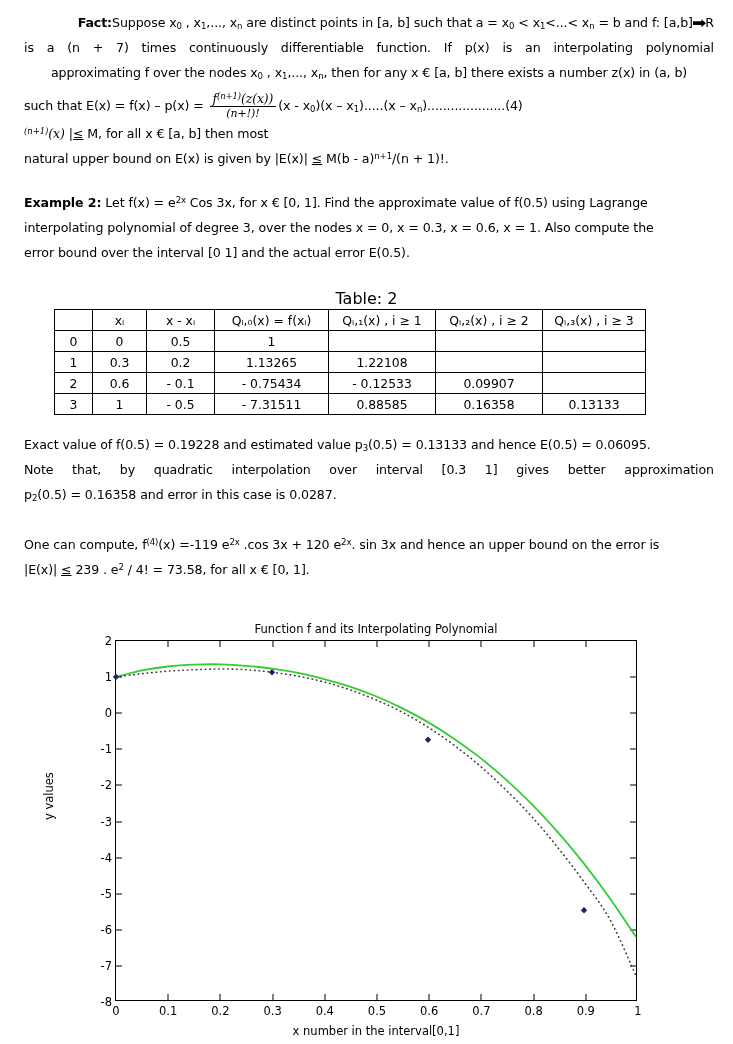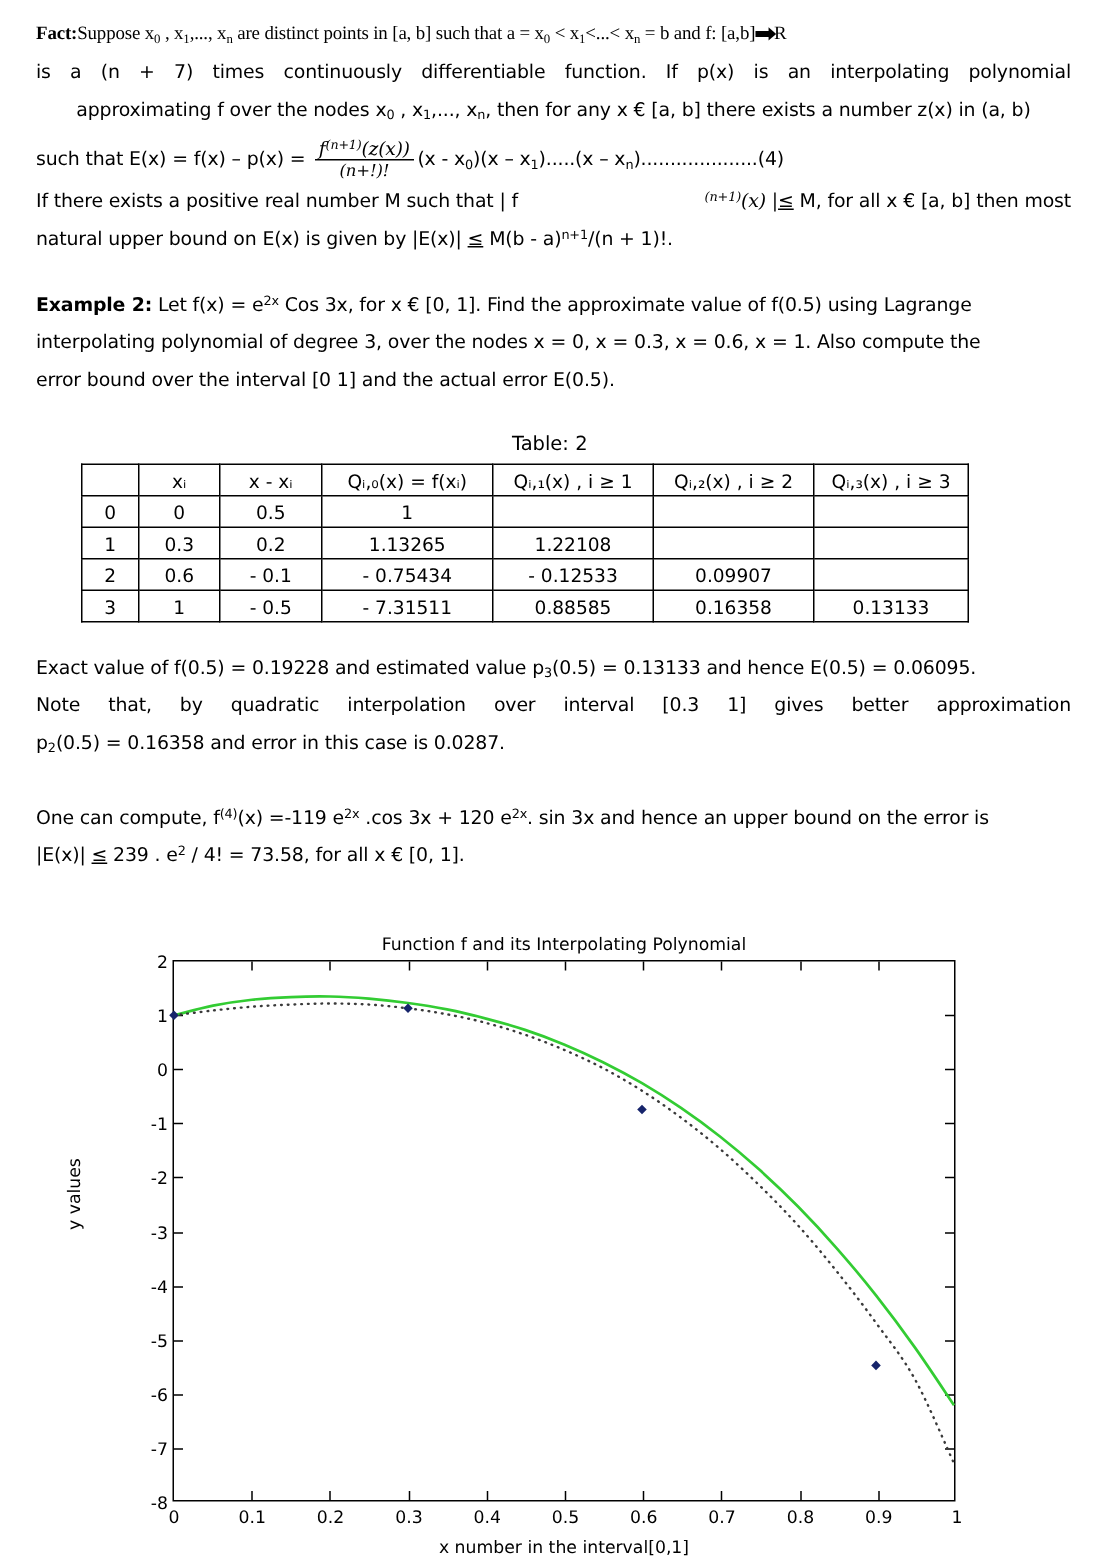--- a/index.html
+++ b/index.html
@@ -69,21 +69,21 @@
     padding: 1px 3px 0 3px;
     font-size: 11px;
   }
 
   
   .table-caption {
     position: absolute;
     left: 0; right: 0;
     top: 289px;
     text-align: center;
-    font-size: 13px;
+    font-size: 16px;
   }
   table.tbl {
     position: absolute;
     left: 54px;
     top: 309px;
     border-collapse: collapse;
     font-size: 12.4px;
     background: #fff;
   }
   table.tbl td, table.tbl th {
@@ -231,21 +231,21 @@
     width: 100%; height: 100%;
     overflow: visible;
   }
 </style>
 </head>
 <body>
 
 <div class="page">
 
   <div class="para" style="left:24px; top:10px; width:690px;">
-    <div class="justline" style="display:flex; justify-content:flex-start;font-family:Liberation Serif, serif;">
+    <div class="justline" style="display:flex; justify-content:flex-end;">
       <span style="white-space:nowrap;">
         <span class="bold">Fact:</span><span>Suppose x</span><sub>0</sub><span> , x</span><sub>1</sub><span>,..., x</span><sub>n</sub><span> are distinct points in [a, b] such that a = x</span><sub>0</sub><span> &lt; x</span><sub>1</sub><span>&lt;...&lt; x</span><sub>n</sub><span> = b and f: [a,b]</span><span class="arrow-glyph">➡</span>
       </span>
       <span>R</span>
     </div>
 
     <div class="justline" style="text-align:justify; text-align-last:justify;">is a (n + 7) times continuously differentiable function. If p(x) is an interpolating polynomial</div>
 
     <div class="justline" style="display:flex; justify-content:center;">
       <span style="white-space:nowrap;"><span>approximating f over the nodes x</span><sub>0</sub><span> , x</span><sub>1</sub><span>,..., x</span><sub>n</sub><span>, then for any x € [a, b] there exists a number z(x) in (a, b)</span>
@@ -256,21 +256,20 @@
       <span>such that E(x) = f(x) – p(x) = </span><span class="frac">
         <span class="num"><span class="mathit">f</span><sup class="mathit">(n+1)</sup><span class="mathit">(z(x))</span>
         </span>
         <span class="den mathit">(n+!)!</span>
       </span><span>(x - x</span><sub>0</sub><span>)(x – x</span><sub>1</sub><span>).....(x – x</span><sub>n</sub><span>)....................(4)</span>
     </div>
   </div>
 
   <div class="para" style="left:24px; top:121px; width:690px;">
     <div class="justline" style="display:flex; justify-content:space-between; white-space:nowrap;">
-      <span>If there exists a positive real number M such that | f</span>
       <span>
         <sup class="mathit">(n+1)</sup><span class="mathit">(x) |</span><span class="ul">≤</span><span> M, for all x € [a, b] then most</span>
       </span>
     </div>
     <div class="justline">
       <span>natural upper bound on E(x) is given by |E(x)|</span>
       <span class="ul">≤</span><span> M(b - a)</span><sup>n+1</sup><span>/(n + 1)!.</span>
     </div>
   </div>
 

